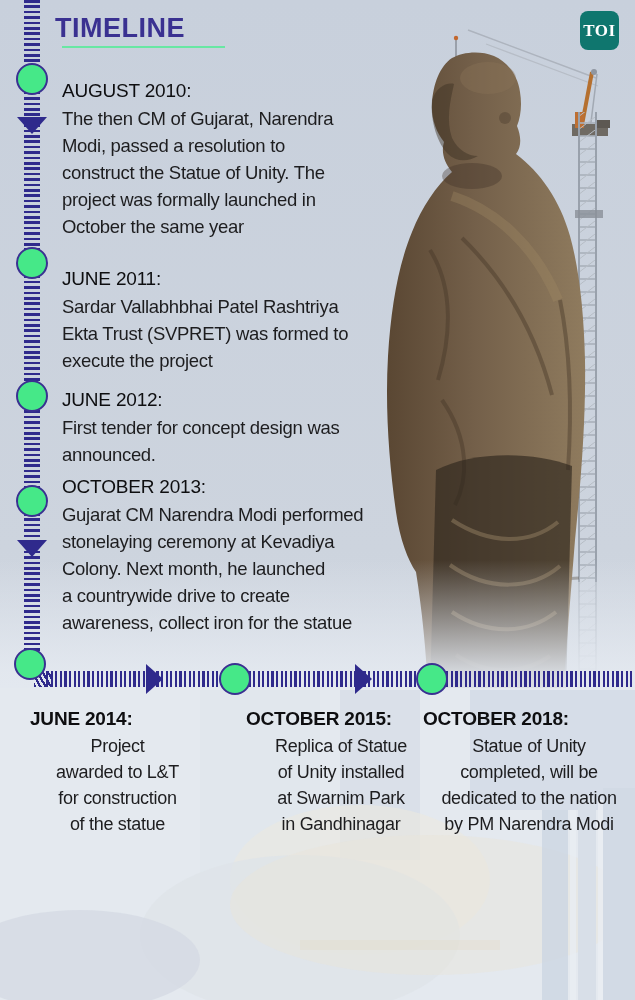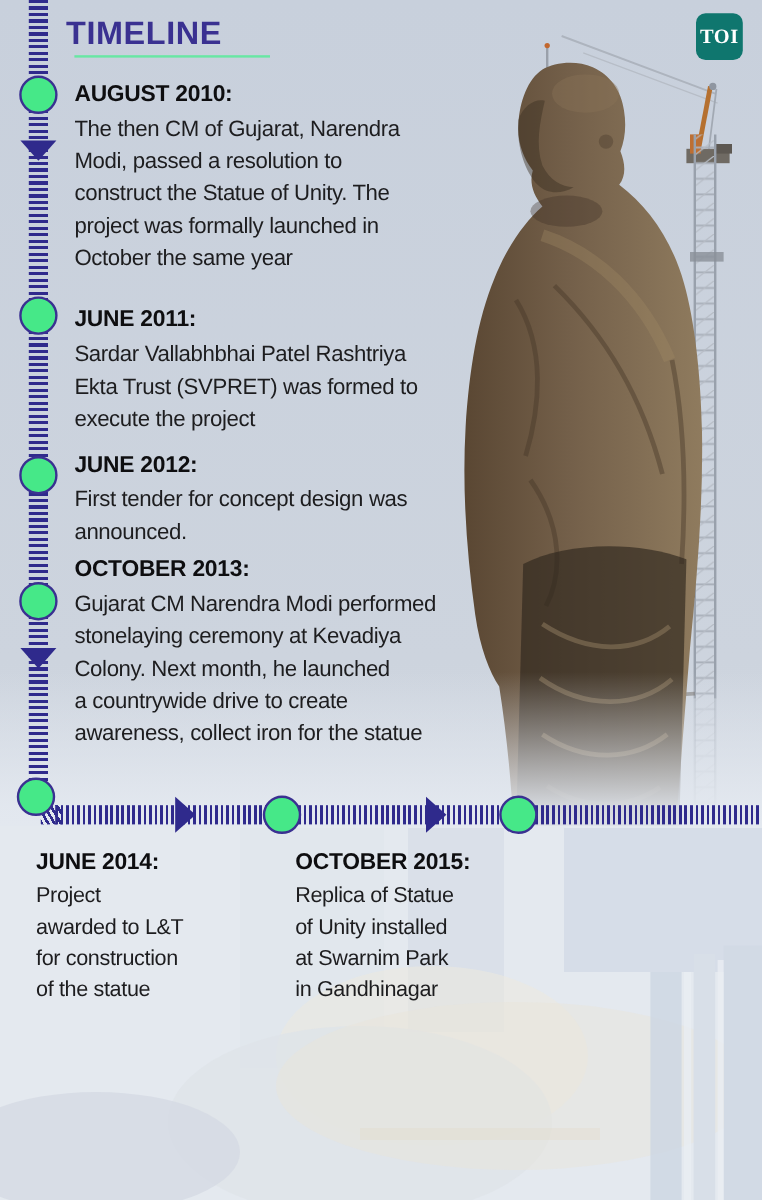--- a/index.html
+++ b/index.html
@@ -35,25 +35,25 @@
     border-top:15px solid transparent;border-bottom:15px solid transparent;
     border-left:17px solid #2f2a8c;
   }
   
   .title{
     position:absolute;left:55px;top:13px;z-index:4;
     font-size:27px;font-weight:700;letter-spacing:.5px;color:#3a3191;
   }
   .title-underline{position:absolute;left:62px;top:46px;width:163px;height:2px;background:#68e7a3;z-index:4;}
   .entry{position:absolute;left:62px;width:334px;z-index:4;}
-  .entry h3{margin:4px 0 3px 0;font-size:19px;line-height:22px;font-weight:700;letter-spacing:-.2px;color:#0e0e10;}
+  .entry h3{margin:16px 0 3px 0;font-size:19px;line-height:22px;font-weight:400;letter-spacing:-.2px;color:#0e0e10;}
   .entry .body{font-size:18.5px;line-height:27px;letter-spacing:-.3px;color:#1d1d1f;white-space:pre-line;}
   .bcol{position:absolute;top:708px;z-index:4;}
   .bcol h3{margin:0 0 3px 0;font-size:19px;line-height:22px;font-weight:800;letter-spacing:-.2px;color:#0e0e10;}
-  .bcol .body{font-size:18px;line-height:26px;letter-spacing:-.3px;color:#1d1d1f;white-space:pre-line;}
+  .bcol .body{font-size:18px;line-height:26px;letter-spacing:-.3px;color:#1d1d1f;white-space:pre-line;text-align:center;}
   
   .toi{
     position:absolute;left:580px;top:11px;width:39px;height:39px;z-index:5;
     background:#0f766e;border-radius:8px;display:flex;align-items:center;justify-content:center;
   }
   .toi span{font-family:"Liberation Serif",serif;font-weight:700;font-size:17px;color:#ffffff;letter-spacing:.5px;}
 </style>
 </head>
 <body>
 
@@ -213,14 +213,21 @@
 for construction
 of the statue</div>
   </div>
   <div class="bcol" style="left:222px;width:190px;margin-left:24px;">
     <h3>OCTOBER 2015:</h3>
     <div class="body">Replica of Statue
 of Unity installed
 at Swarnim Park
 in Gandhinagar</div>
   </div>
+  <div class="bcol" style="left:423px;width:212px;">
+    <h3>OCTOBER 2018:</h3>
+    <div class="body">Statue of Unity
+completed, will be
+dedicated to the nation
+by PM Narendra Modi</div>
+  </div>
 
 </div>
 
 </body></html>

